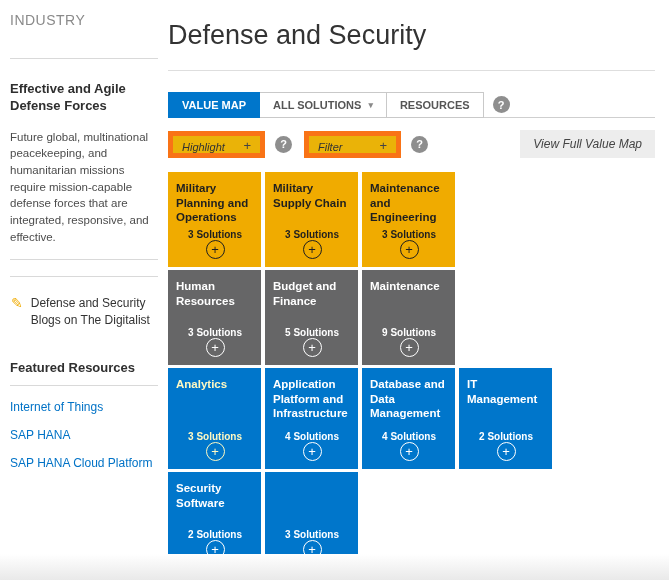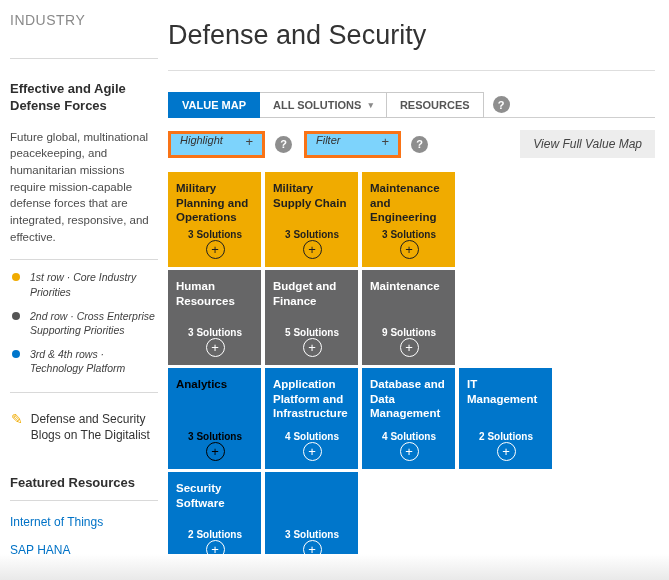--- a/index.html
+++ b/index.html
@@ -38,22 +38,22 @@
          font-size:11px; font-weight:bold; color:#555; background:#fff;
          border:1px solid #c9c9c9; border-left-width:0; cursor:pointer; position:relative; z-index:1; }
   .tab:first-child { border-left-width:1px; }
   .tab.active { background:#0076CB; border-color:#0076CB; color:#fff; }
   .chev { font-size:9px; color:#8a8a8a; }
   .help-circle { width:17px; height:17px; border-radius:50%; background:#8e8e8e; color:#fff;
                  font-size:11px; font-weight:bold; display:flex; align-items:center;
                  justify-content:center; margin:0 0 5px 9px; cursor:pointer; flex:none; }
 
   .controls { margin-top:12px; display:flex; align-items:center; }
-  .select-box { width:97px; height:27px; border:3px solid #f97316; background:#7dd3fc;
-                display:flex; align-items:flex-start; justify-content:space-between;
+  .select-box { width:97px; height:27px; border:5px solid #f97316; background:#eab308;
+                display:flex; align-items:flex-end; justify-content:space-between;
                 padding:0 9px; cursor:pointer; }
   .select-label { font-size:11px; font-style:italic; color:#333; }
   .select-plus { font-size:13px; color:#444; }
   .ctl-help { margin:0 12px 0 10px; }
   .spacer { flex:1; }
   .view-full-btn { height:28px; padding:0 13px; background:#ededed; border:none;
                    font-size:12px; color:#444; font-family:inherit; cursor:pointer;font-style:italic; }
 
   
   .vm-grid { margin-top:14px; }
@@ -75,34 +75,20 @@
 
 <div class="page">
 
   <div class="sidebar">
     <div class="eyebrow">INDUSTRY</div>
     <hr class="divider sb-div1">
     <div class="sb-heading">Effective and Agile Defense Forces</div>
     <div class="sb-desc">Future global, multinational peacekeeping, and humanitarian missions require mission-capable defense forces that are integrated, responsive, and effective.</div>
     <hr class="divider sb-div2">
 
-    <div class="legend">
-      <div class="legend-item">
-        <span class="legend-dot" style="background: rgb(240, 171, 0);"></span>
-        <span class="legend-label">1st row · Core Industry Priorities</span>
-      </div>
-      <div class="legend-item">
-        <span class="legend-dot" style="background: rgb(85, 85, 85);"></span>
-        <span class="legend-label">2nd row · Cross Enterprise Supporting Priorities</span>
-      </div>
-      <div class="legend-item">
-        <span class="legend-dot" style="background: rgb(0, 118, 203);"></span>
-        <span class="legend-label">3rd &amp; 4th rows · Technology Platform</span>
-      </div>
-    </div>
 
     <hr class="divider sb-div3">
 
     <div class="blog-link">
       <span class="pencil">✎</span>
       <span class="blog-text">Defense and Security Blogs on The Digitalist</span>
     </div>
 
     <div class="featured-heading">Featured Resources</div>
     <hr class="divider sb-div4">
@@ -186,21 +172,21 @@
           </div>
           <div class="tile" style="background: rgb(102, 102, 103); color: rgb(255, 255, 255);">
             <div class="tile-title">Maintenance</div>
             <div class="tile-footer">
               <span class="tile-solutions">9 Solutions</span>
               <span class="plus-circle">+</span>
             </div>
           </div>
         </div>
         <div class="vm-row" style="height: 101px;">
-          <div class="tile" style="background: rgb(0, 118, 203); color: #000000;">
+          <div class="tile" style="background: rgb(0, 118, 203); color: #fef9c3;">
             <div class="tile-title">Analytics</div>
             <div class="tile-footer">
               <span class="tile-solutions">3 Solutions</span>
               <span class="plus-circle">+</span>
             </div>
           </div>
           <div class="tile" style="background: rgb(0, 118, 203); color: rgb(255, 255, 255);">
             <div class="tile-title">Application Platform and Infrastructure</div>
             <div class="tile-footer">
               <span class="tile-solutions">4 Solutions</span>

